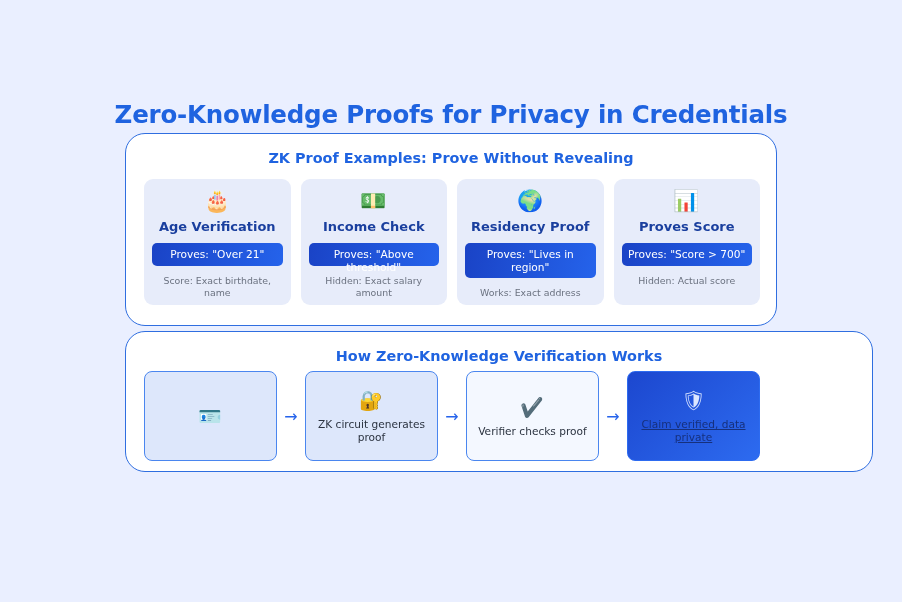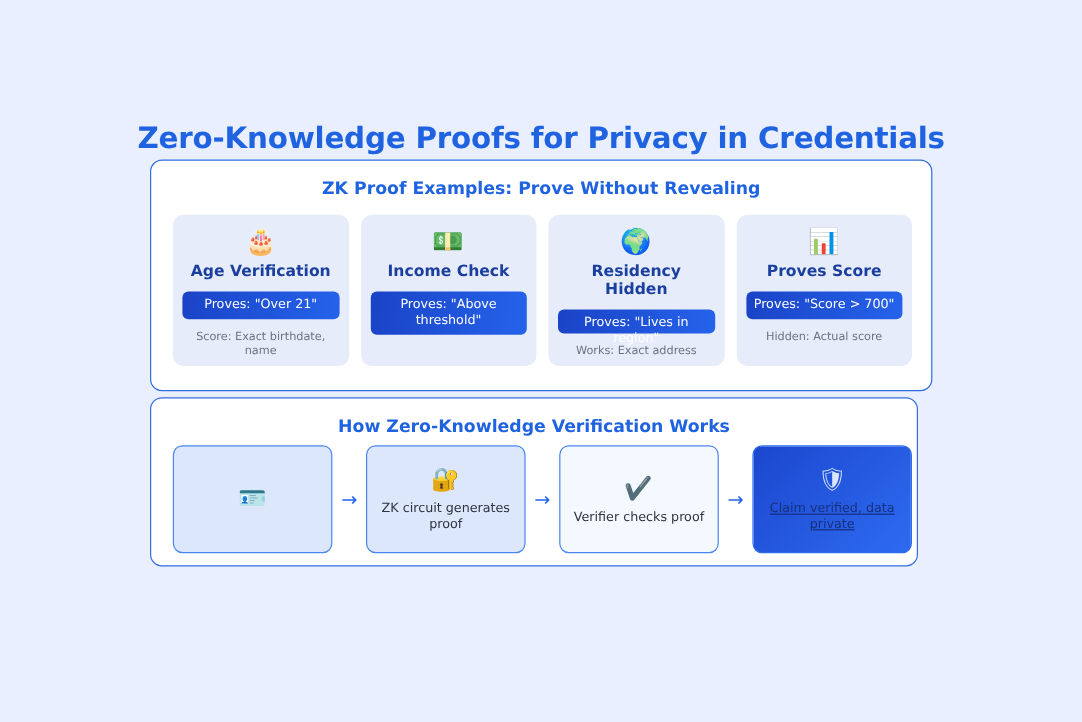--- a/index.html
+++ b/index.html
@@ -29,33 +29,33 @@
     font-size: 24.5px;
     font-weight: bold;
     color: #1f63e0;
     letter-spacing: -0.2px;
   }
   
   .panel {
     position: absolute;
     background: #ffffff;
     border: 1.6px solid #2f6ee0;
-    border-radius: 10px;
+    border-radius: 20px;
     box-sizing: border-box;
   }
   #examples-panel {
     left: 125px;
     top: 133px;
     width: 652px;
     height: 193px;
   }
   #flow-panel {
     left: 125px;
     top: 331px;
-    width: 640px;
+    width: 748px;
     height: 141px;
   }
   .panel-title {
     position: absolute;
     left: 0;
     top: 16px;
     width: 100%;
     text-align: center;
     font-size: 14.4px;
     font-weight: bold;
@@ -188,25 +188,26 @@
         <div class="example-icon">🎂</div>
         <div class="example-title">Age Verification</div>
         <div class="proof-badge">Proves: "Over 21"</div>
         <div class="hidden-note">Score: Exact birthdate, name</div>
       </div>
 
       <div class="example-card">
         <div class="example-icon">💵</div>
         <div class="example-title">Income Check</div>
         <div class="proof-badge">Proves: "Above threshold"</div>
+        <div class="hidden-note">Hidden: Exact salary amount</div>
       </div>
 
       <div class="example-card">
         <div class="example-icon">🌍</div>
-        <div class="example-title">Residency Hidden</div>
+        <div class="example-title">Residency Proof</div>
         <div class="proof-badge">Proves: "Lives in region"</div>
         <div class="hidden-note">Works: Exact address</div>
       </div>
 
       <div class="example-card">
         <div class="example-icon">📊</div>
         <div class="example-title">Proves Score</div>
         <div class="proof-badge">Proves: "Score &gt; 700"</div>
         <div class="hidden-note">Hidden: Actual score</div>
       </div>

